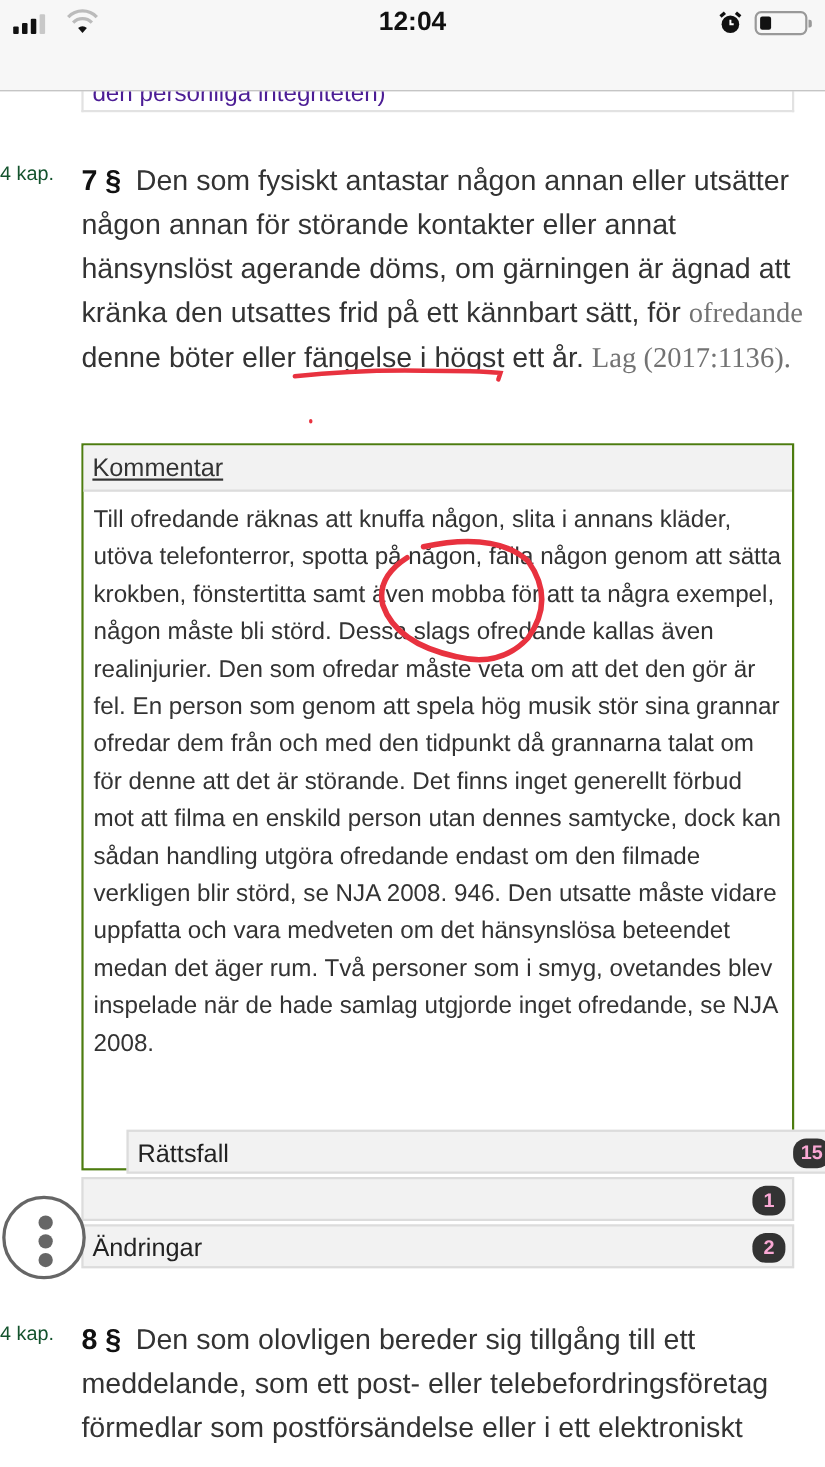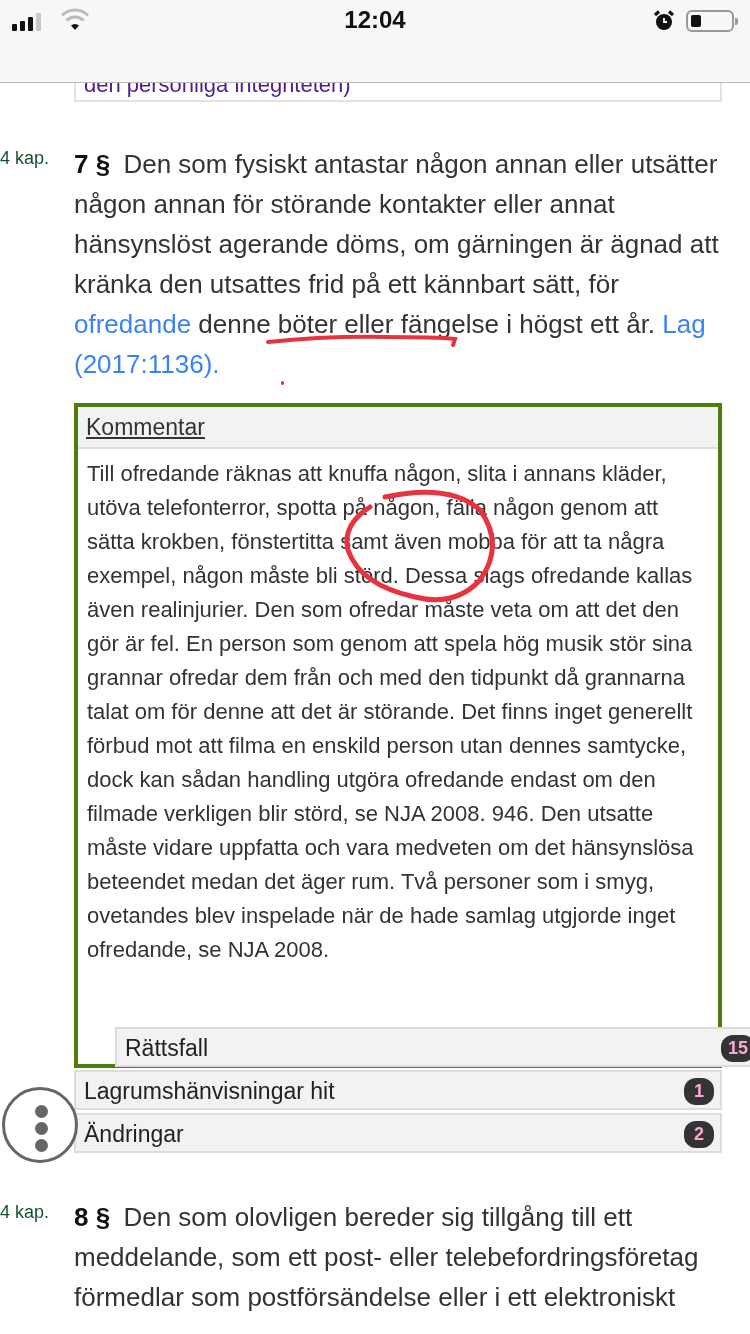--- a/index.html
+++ b/index.html
@@ -28,24 +28,24 @@
   .prev-box {
     position: absolute; left: 74px; top: 50px; width: 648px; height: 52px;
     border: 2px solid #e2e2e2; border-top: none; background: #fff;
   }
   .prev-box .txt { position: absolute; left: 8px; top: 22px; font-size: 22px; color: #4c1d95; }
 
   
   .kap-label { position: absolute; left: 0; font-size: 18px; color: #14532d; }
   .paragraph { position: absolute; left: 74px; width: 660px; font-size: 26px; line-height: 40px; color: #333; }
   .paragraph .num { font-weight: bold; color: #111; margin-right: 6px; }
-  .paragraph a { color: #3b82f6; text-decoration: none; }
+  .paragraph a { color: #737373; text-decoration: none; font-family: Liberation Serif, serif; }
 
   
-  .panel { position: absolute; left: 74px; top: 403px; width: 648px; border: 4px solid #4d7c0f; background: #fff; }
+  .panel { position: absolute; left: 74px; top: 403px; width: 648px; border: 2px solid #4d7c0f; background: #fff; }
   .panel-head { height: 42px; background: #f2f2f2; border-bottom: 2px solid #dcdcdc; padding: 7px 8px; }
   .panel-head span { font-size: 23px; color: #333; text-decoration: underline; }
   .panel-body { padding: 8px 8px 18px 9px; font-size: 22px; line-height: 34px; color: #333; height: 615px; }
 
   .acc { position: absolute; left: 74px; width: 648px; height: 40px; background: #f2f2f2; border: 2px solid #dcdcdc; padding: 6px 8px; font-size: 23px; color: #222; }
   .acc .badge { position: absolute; right: 6px; top: 6px; min-width: 30px; height: 27px; padding: 0 7px; background: #333; color: #f9a8d4; font-size: 18px; font-weight: bold; line-height: 27px; text-align: center; border-radius: 12px; }
 
   .more-btn { position: absolute; left: 2px; top: 1087px; width: 76px; height: 76px; border: 3px solid #666; border-radius: 50%; background: rgba(255,255,255,0.85); }
   .more-btn span { position: absolute; left: 30px; width: 13px; height: 13px; background: #666; border-radius: 50%; }
 
@@ -103,21 +103,20 @@
 
 <svg class="markup-line" style="left:330px; top:485px;" width="180" height="125" viewBox="0 0 180 125">
   <path d="M55 12 Q120 -2 150 25 Q175 60 150 95 Q125 122 85 112 Q30 100 18 65 Q12 40 40 22" stroke="#e8323f" stroke-width="5" fill="none" stroke-linecap="round"></path>
 </svg>
 
 <div class="acc" style="top:1027px;margin-left:41px;">
   <span>Rättsfall</span>
   <span class="badge">15</span>
 </div>
 <div class="acc" style="top:1070px;">
-  <span>Lagrumshänvisningar hit</span>
   <span class="badge">1</span>
 </div>
 <div class="acc" style="top:1113px;">
   <span>Ändringar</span>
   <span class="badge">2</span>
 </div>
 
 <div class="more-btn">
   <span style="top:15px;"></span>
   <span style="top:32px;"></span>

